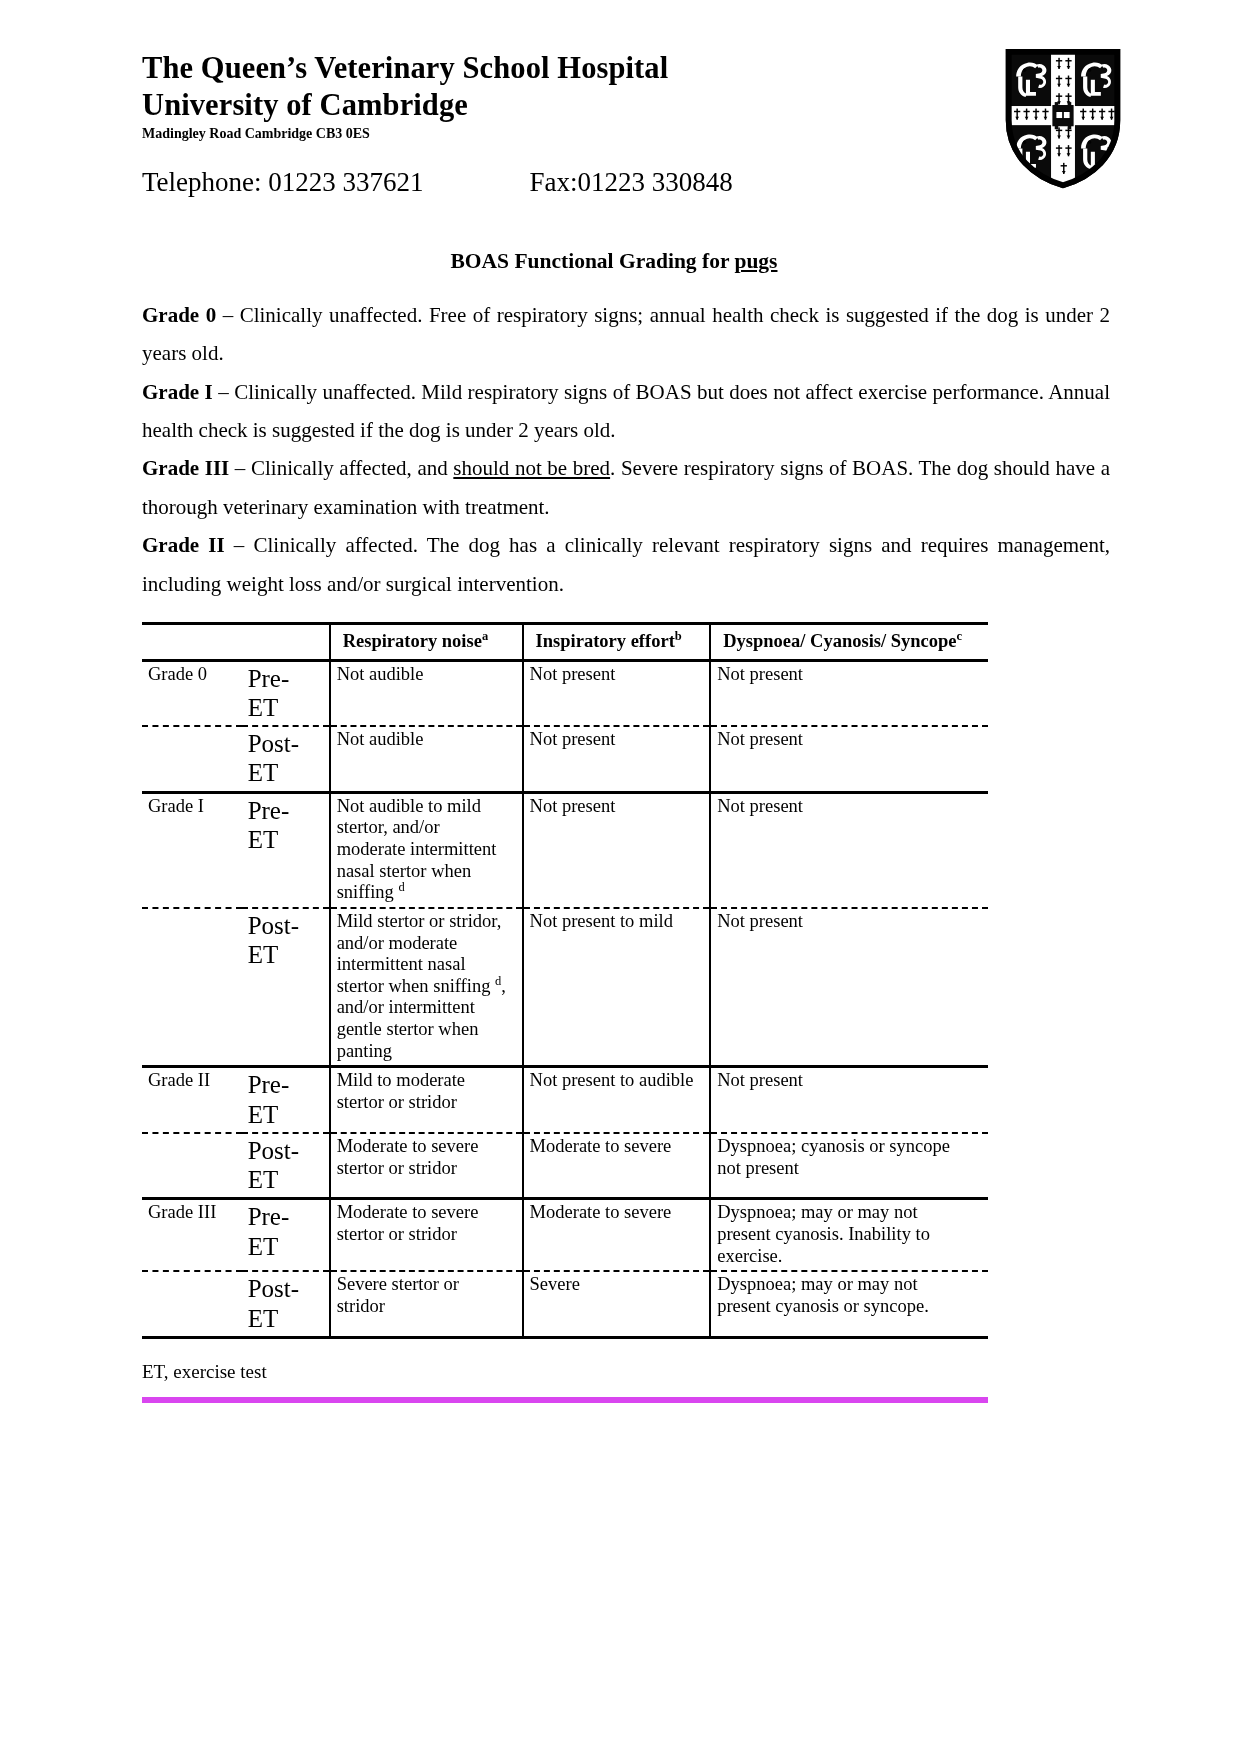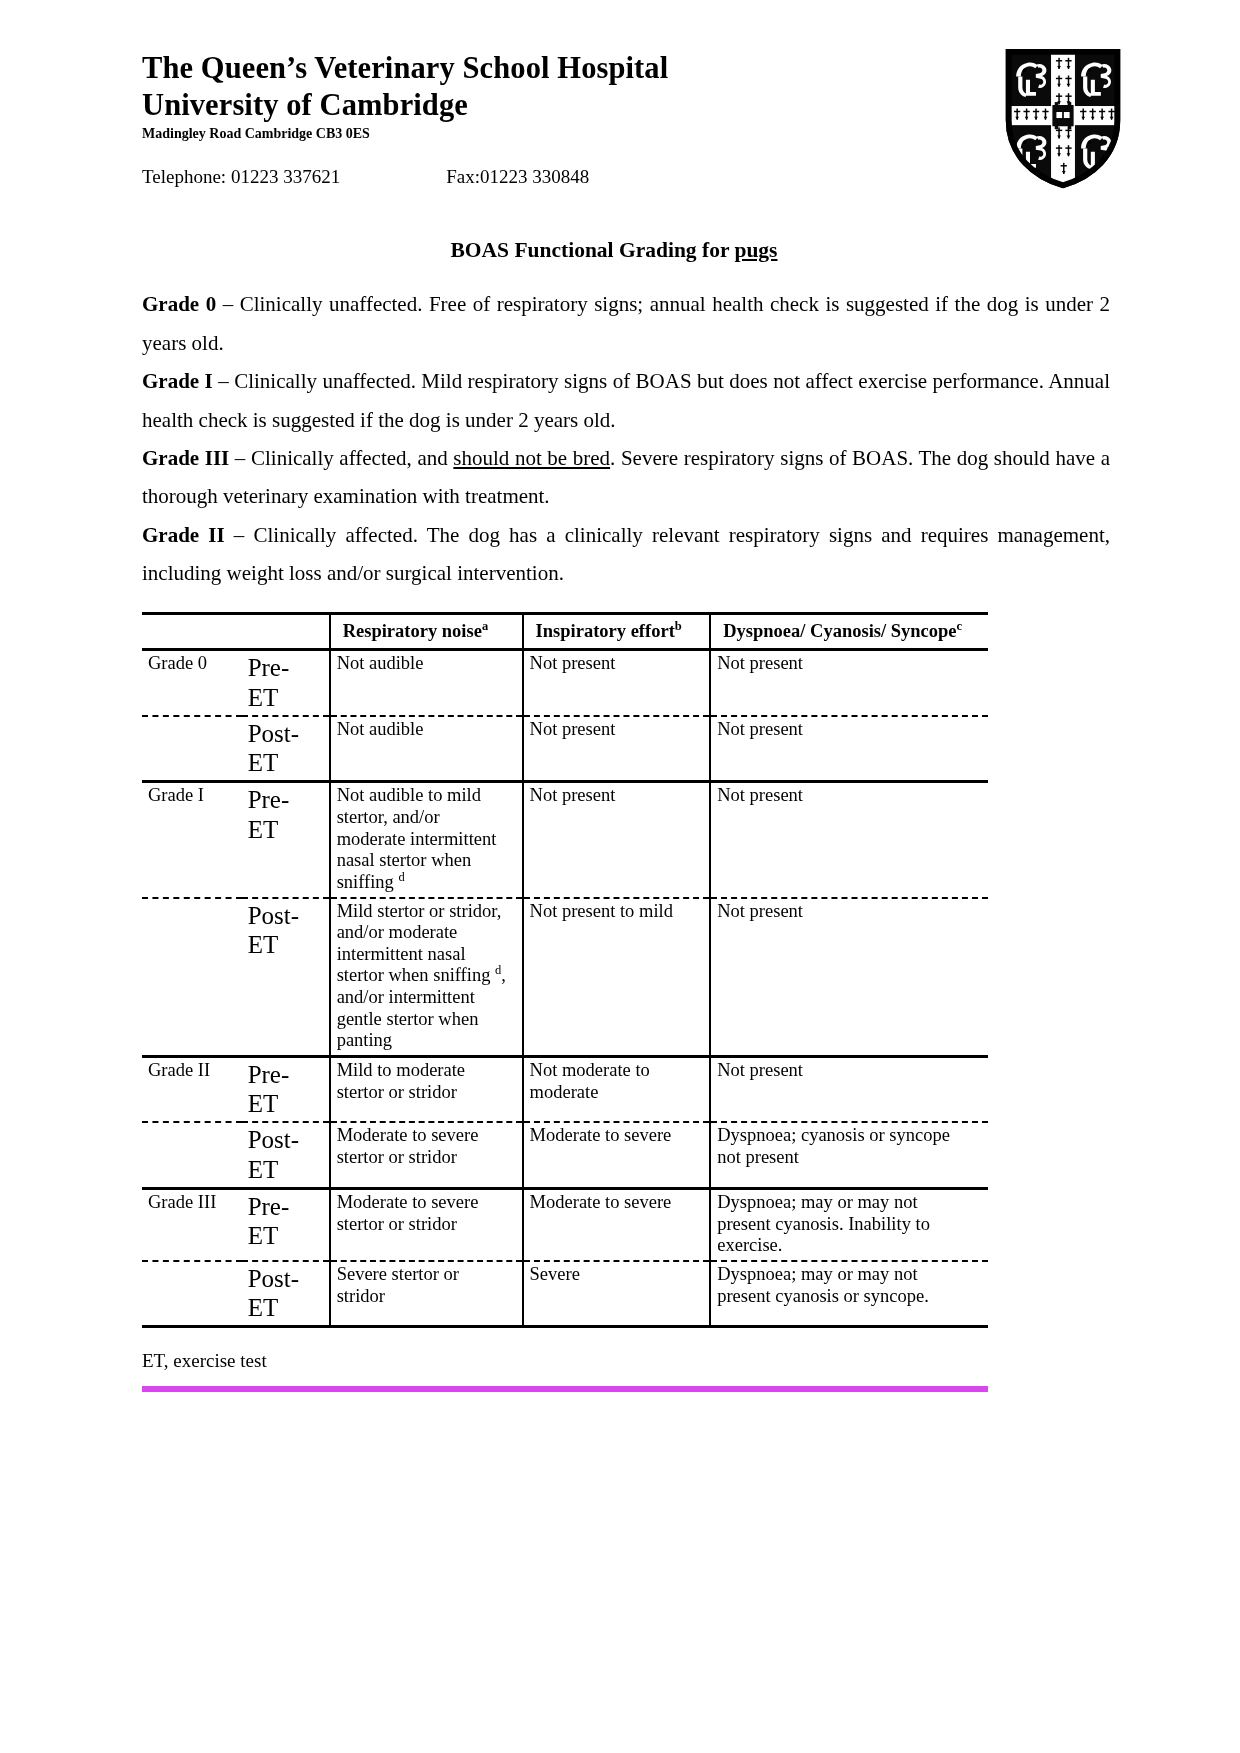--- a/index.html
+++ b/index.html
@@ -35,21 +35,21 @@
     line-height: 1.22;
     letter-spacing: 0.1px;
   }
   .lh-line3 {
     font-size: 14px;
     font-weight: bold;
     line-height: 1.30;
     margin-top: 1px;
   }
   .contact {
-    font-size: 19px;
+    font-size: 27px;
     line-height: 1.3;
     margin-top: 21px;
     white-space: pre;
   }
   .contact .fax {
     display: inline-block;
     margin-left: 106px;
   }
 
   
@@ -340,21 +340,21 @@
         <td class="et-cell">Post-ET</td>
         <td class="txt"><span>Mild stertor or stridor, and/or moderate intermittent nasal stertor when sniffing </span><span class="sup">d</span><span>, and/or intermittent gentle stertor when panting</span></td>
         <td class="txt">Not present to mild</td>
         <td class="txt">Not present</td>
       </tr>
 
       <tr class="dash">
         <td class="grade-cell">Grade II</td>
         <td class="et-cell">Pre-ET</td>
         <td class="txt">Mild to moderate stertor or stridor</td>
-        <td class="txt">Not moderate to moderate</td>
+        <td class="txt">Not present to audible</td>
         <td class="txt">Not present</td>
       </tr>
 
       <tr class="solid">
         <td class="grade-cell"></td>
         <td class="et-cell">Post-ET</td>
         <td class="txt">Moderate to severe stertor or stridor</td>
         <td class="txt">Moderate to severe</td>
         <td class="txt"> Dyspnoea; cyanosis or syncope not present</td>
       </tr>

